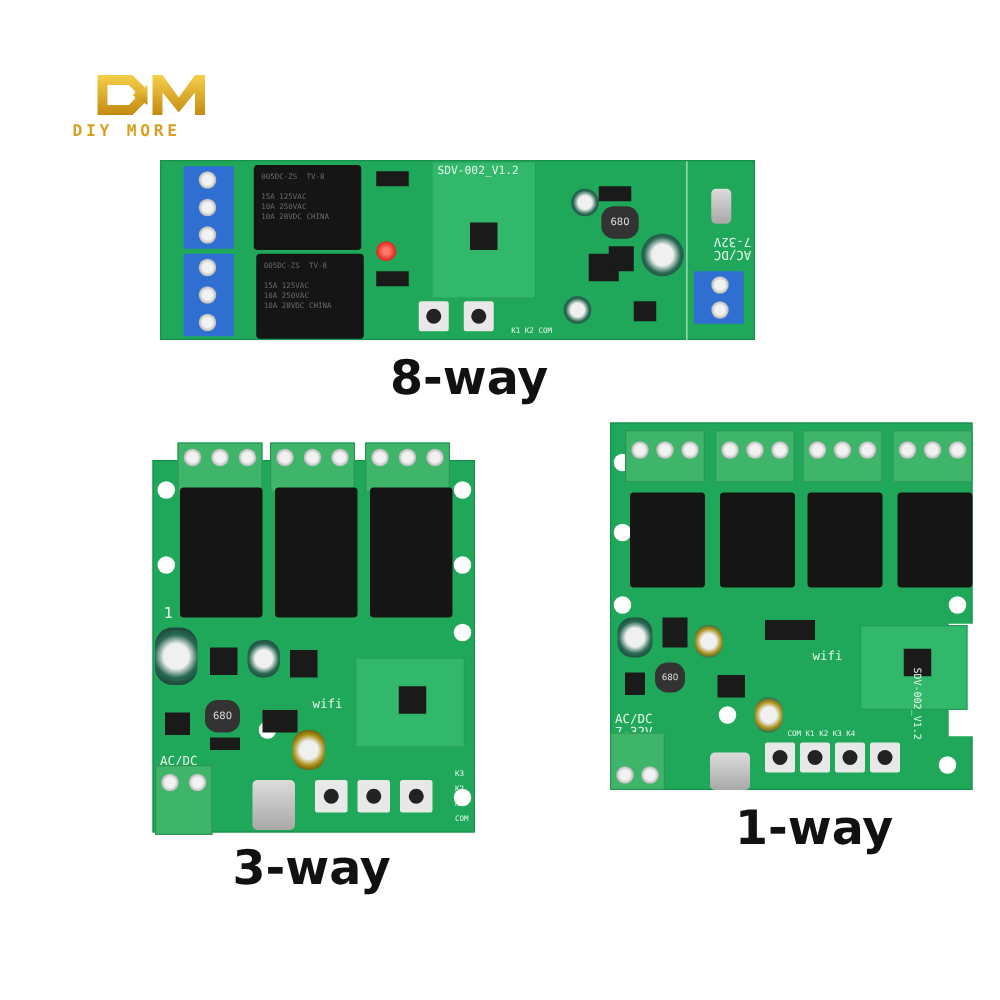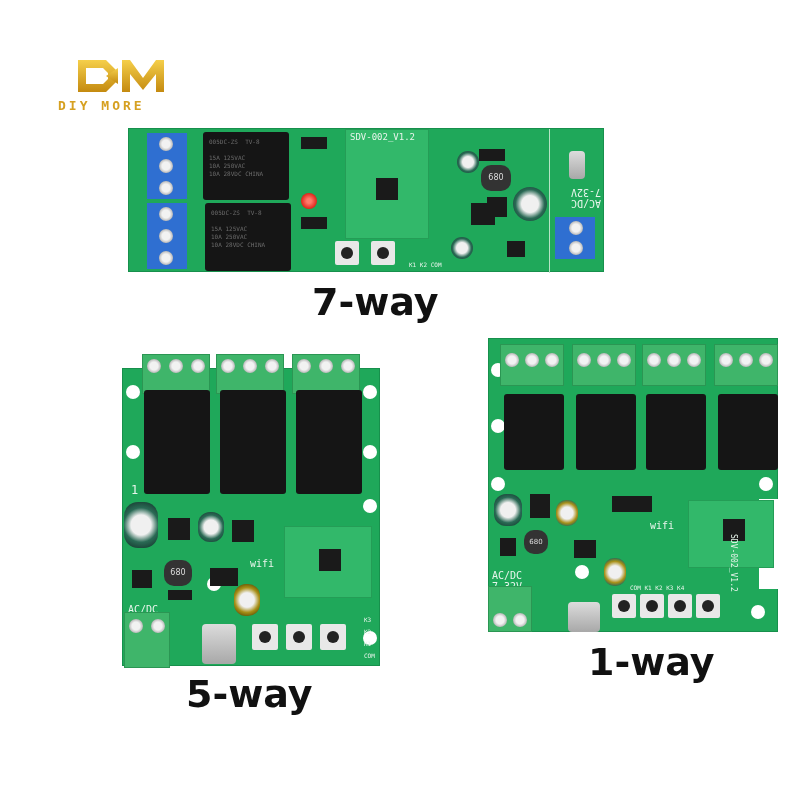--- a/index.html
+++ b/index.html
@@ -80,21 +80,21 @@
   <div class="cap" style="left:384px;top:58px;width:34px;height:34px;"></div>
   <div class="chip" style="left:378px;top:112px;width:18px;height:16px;"></div>
   <div class="abs" style="left:420px;top:0;width:1px;height:144px;background:#b6e3c4;"></div>
   <div class="usbc" style="left:440px;top:22px;width:16px;height:28px;"></div>
   <div class="silk" style="left:432px;top:58px;font-size:10px;width:40px;transform:rotate(180deg);line-height:11px;">AC/DC 7-32V</div>
   <div class="abs term-blue" style="left:426px;top:88px;width:40px;height:42px;">
     <div class="screw" style="left:14px;top:4px;"></div>
     <div class="screw" style="left:14px;top:24px;"></div>
   </div>
 </div>
-<div class="abs label" style="left:312px;top:280px;font-size:38px;">7-way</div>
+<div class="abs label" style="left:312px;top:280px;font-size:38px;">8-way</div>
 
 <div class="abs pcb" style="left:122px;top:368px;width:258px;height:298px;">
   <div class="hole" style="left:3px;top:16px;"></div>
   <div class="hole" style="left:3px;top:76px;"></div>
   <div class="hole" style="left:240px;top:16px;"></div>
   <div class="hole" style="left:240px;top:76px;"></div>
   <div class="hole" style="left:240px;top:130px;"></div>
   <div class="hole" style="left:240px;top:262px;"></div>
   <div class="hole" style="left:84px;top:208px;"></div>
   <div class="silk" style="left:8px;top:114px;font-size:12px;">1</div>
@@ -136,21 +136,21 @@
     <div class="screw" style="left:4px;top:6px;"></div>
     <div class="screw" style="left:26px;top:6px;"></div>
   </div>
 <div class="usbc" style="left:202px;top:624px;width:34px;height:40px;"></div>
 <div class="btn" style="left:252px;top:624px;width:26px;height:26px;"></div>
 <div class="btn" style="left:286px;top:624px;width:26px;height:26px;"></div>
 <div class="btn" style="left:320px;top:624px;width:26px;height:26px;"></div>
 <div class="silk" style="left:364px;top:614px;font-size:6px;line-height:12px;width:14px;">
   <span>K3</span><br><span>K2</span><br><span>K1</span><br><span>COM</span>
 </div>
-<div class="abs label" style="left:186px;top:672px;font-size:38px;">5-way</div>
+<div class="abs label" style="left:186px;top:672px;font-size:38px;">3-way</div>
 
 <div class="abs pcb" style="left:488px;top:338px;width:290px;height:294px;">
   <div class="hole" style="left:2px;top:24px;"></div>
   <div class="hole" style="left:2px;top:80px;"></div>
   <div class="hole" style="left:2px;top:138px;"></div>
   <div class="hole" style="left:270px;top:138px;"></div>
   <div class="hole" style="left:262px;top:266px;"></div>
   <div class="hole" style="left:86px;top:226px;"></div>
   <div class="abs" style="left:270px;top:160px;width:20px;height:90px;background:#fff;"></div>
 </div>

